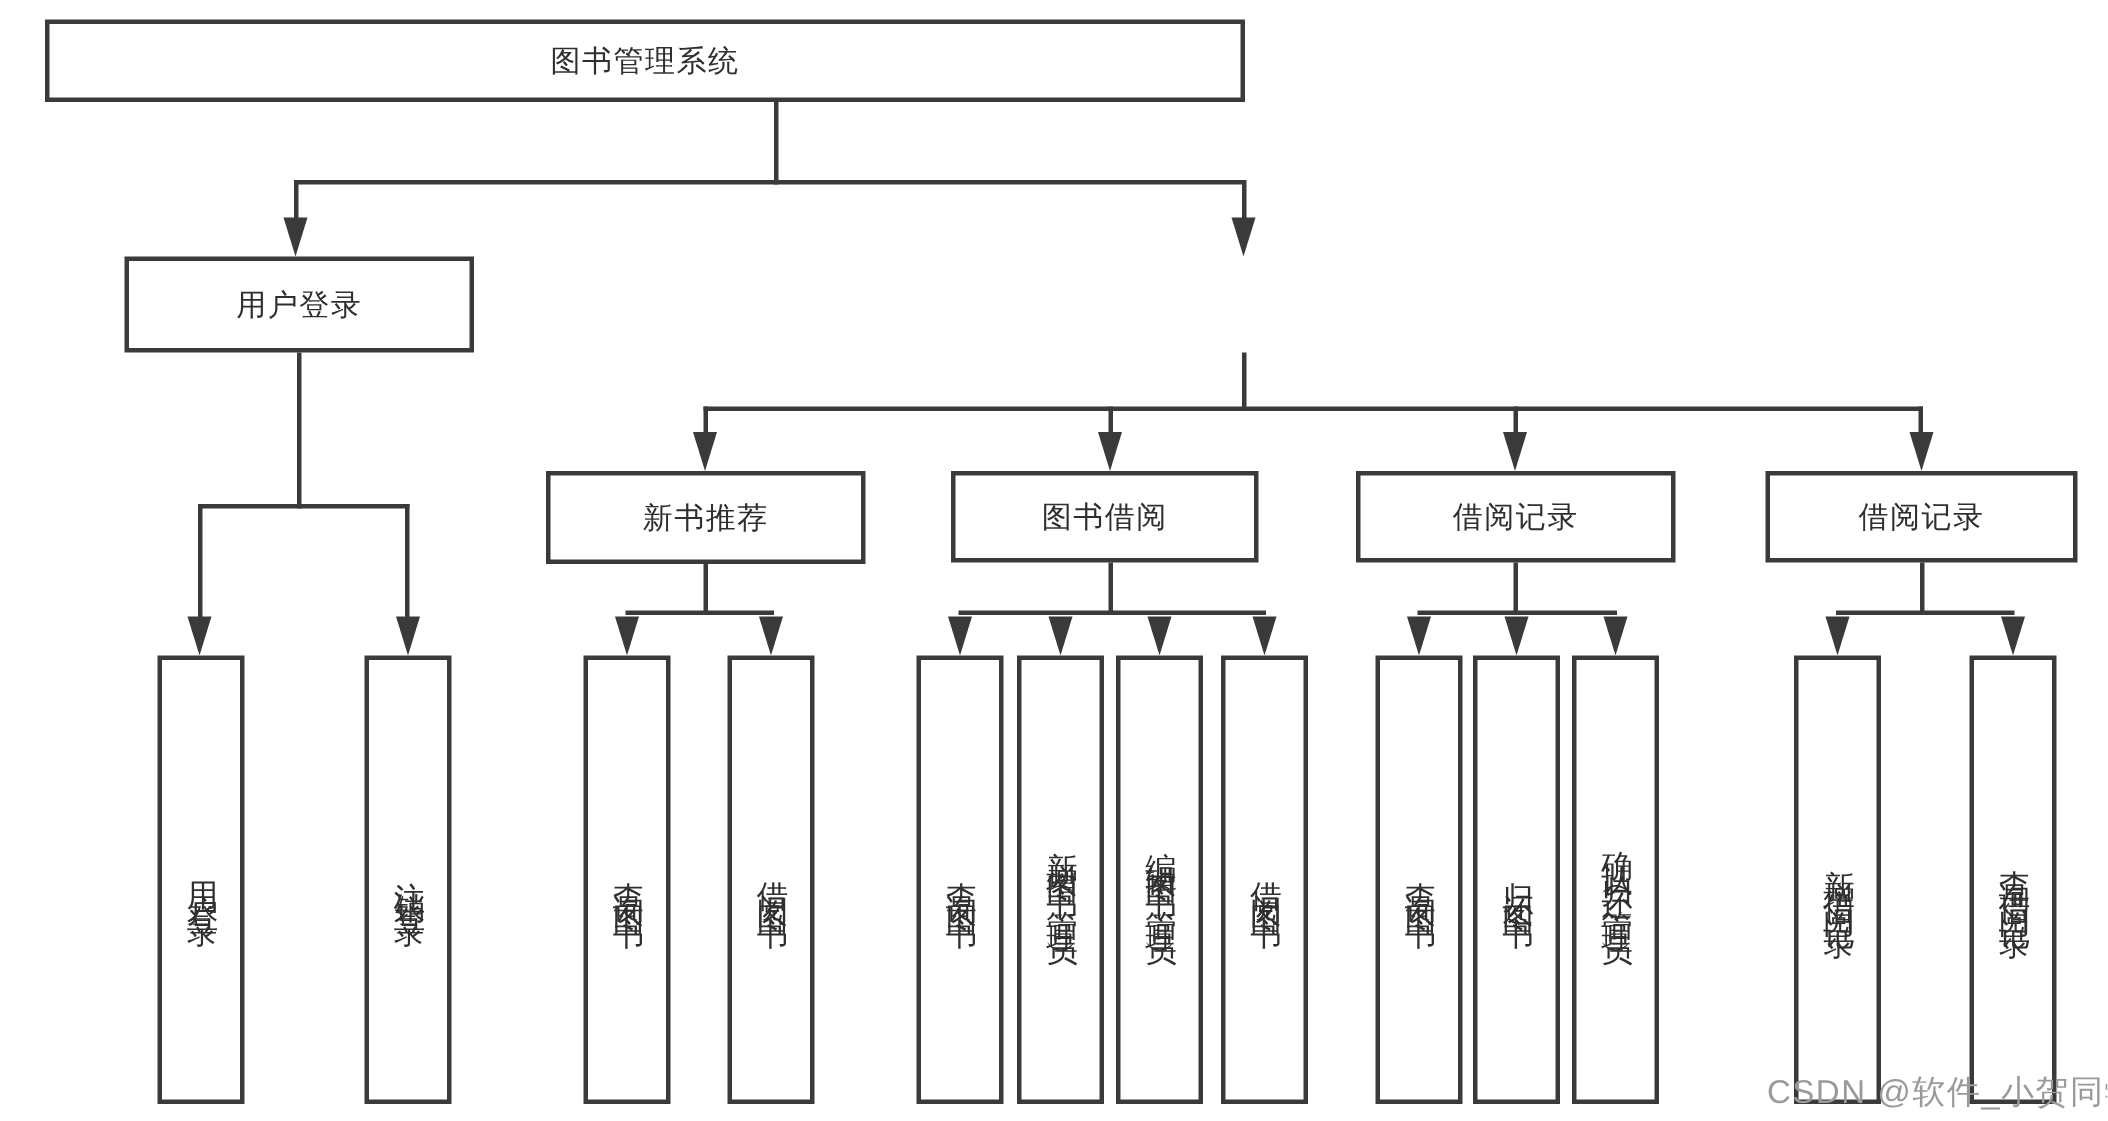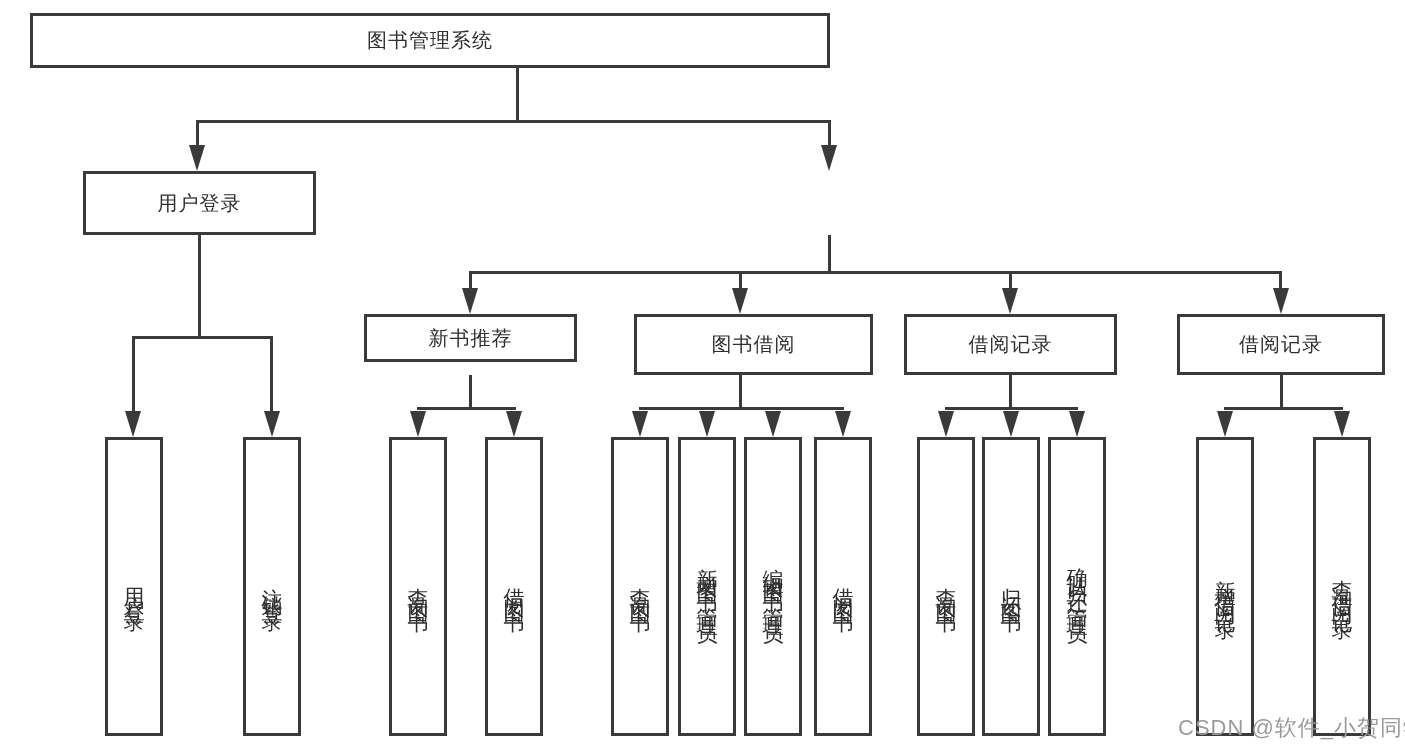--- a/index.html
+++ b/index.html
@@ -64,22 +64,22 @@
   <div class="hline" style="left:469px;top:271px;width:813px;"></div>
   <div class="vline" style="left:469px;top:271px;height:20px;"></div>
   <div class="arrow" style="left:462px;top:288px;"></div>
   <div class="vline" style="left:739px;top:271px;height:20px;"></div>
   <div class="arrow" style="left:732px;top:288px;"></div>
   <div class="vline" style="left:1009px;top:271px;height:20px;"></div>
   <div class="arrow" style="left:1002px;top:288px;"></div>
   <div class="vline" style="left:1279px;top:271px;height:20px;"></div>
   <div class="arrow" style="left:1273px;top:288px;"></div>
 
-  <div class="box" style="left:364px;top:314px;width:213px;height:48px;">新书推荐</div>
-  <div class="box" style="left:634px;top:314px;width:239px;height:61px;">图书借阅</div>
+  <div class="box" style="left:364px;top:314px;width:213px;height:62px;">新书推荐</div>
+  <div class="box" style="left:634px;top:314px;width:205px;height:61px;">图书借阅</div>
   <div class="box" style="left:904px;top:314px;width:213px;height:61px;">借阅记录</div>
   <div class="box" style="left:1177px;top:314px;width:208px;height:61px;">借阅记录</div>
 
   <div class="vline" style="left:469px;top:375px;height:35px;"></div>
   <div class="hline" style="left:417px;top:407px;width:99px;"></div>
   <div class="arrow" style="left:410px;top:411px;"></div>
   <div class="arrow" style="left:506px;top:411px;"></div>
 
   <div class="vline" style="left:739px;top:375px;height:35px;"></div>
   <div class="hline" style="left:639px;top:407px;width:205px;"></div>

